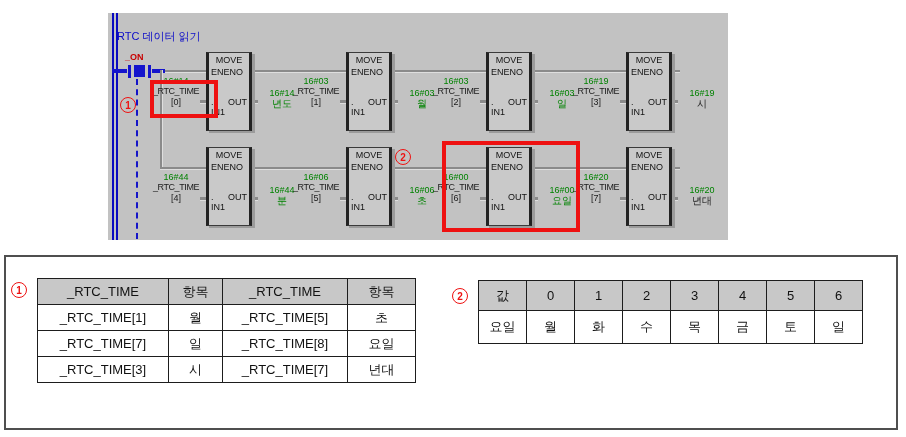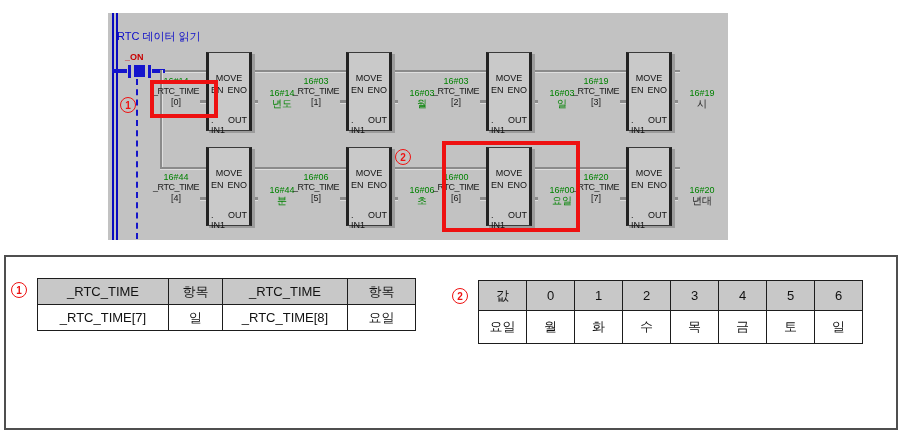--- a/index.html
+++ b/index.html
@@ -12,22 +12,22 @@
   .comment{position:absolute;left:9px;top:16px;color:#0a0ac8;font-size:11px;white-space:nowrap;}
   .onlabel{position:absolute;left:17px;top:39px;color:#c80000;font-size:9px;font-weight:bold;}
   .cpart{position:absolute;background:#1414cc;}
   .dashdown{position:absolute;left:28px;top:66px;height:160px;width:0;border-left:2px dashed #1414c8;}
   .wire{position:absolute;height:2px;background:#8a8a8a;box-shadow:0 1px 0 #dedede;}
   .vwire{position:absolute;width:2px;background:#8a8a8a;box-shadow:1px 0 0 #dedede;}
   .stub{position:absolute;width:6px;height:3px;background:#8a8a8a;box-shadow:0 1px 0 #dedede;}
   .mblock{position:absolute;width:40px;height:77px;background:#c9c9c9;
           border:1px solid #3a3a3a;border-left:3px solid #222;border-right:3px solid #222;
           box-shadow:3px 2px 0 0 #9b9b9b;font-size:9px;color:#111;}
-  .bt{display:block;text-align:center;margin-top:20px;line-height:10px;letter-spacing:0;}
-  .prow{display:flex;justify-content:space-between;padding:0 2px;line-height:10px;margin-top:2px;}
+  .bt{display:block;text-align:center;margin-top:2px;line-height:10px;letter-spacing:0;}
+  .prow{display:flex;padding:0 2px;line-height:10px;margin-top:2px;}
   .prow2{display:flex;justify-content:space-between;padding:0 2px;line-height:10px;margin-top:20px;}
   .pin-in::before{content:". ";}
   .ingroup{position:absolute;width:56px;text-align:center;line-height:11px;}
   .ingroup .hex{display:block;color:#008200;font-size:9px;line-height:10px;}
   .ingroup .var{display:block;color:#1a1a1a;font-size:9px;letter-spacing:-0.4px;}
   .ingroup .idx{display:block;color:#1a1a1a;font-size:9px;}
   .outgroup{position:absolute;width:44px;text-align:center;line-height:11px;}
   .outgroup .hex{display:block;color:#008200;font-size:9px;line-height:10px;}
   .outgroup .oname{display:block;color:#008200;font-size:10px;}
   .outgroup .oname.dark{color:#1a1a1a;}
@@ -280,24 +280,36 @@
         <col style="width:68px">
       </colgroup>
     <tbody>
         <tr>
       <th>_RTC_TIME</th>
       <th>항목</th>
       <th>_RTC_TIME</th>
       <th>항목</th>
     </tr>
     <tr>
+      <td>_RTC_TIME[1]</td>
+      <td>월</td>
+      <td>_RTC_TIME[5]</td>
+      <td>초</td>
+    </tr>
+    <tr>
       <td>_RTC_TIME[7]</td>
       <td>일</td>
       <td>_RTC_TIME[8]</td>
       <td>요일</td>
+    </tr>
+    <tr>
+      <td>_RTC_TIME[3]</td>
+      <td>시</td>
+      <td>_RTC_TIME[7]</td>
+      <td>년대</td>
     </tr>
   </tbody>
     </table>
 
   <div class="mark" style="left:452px;top:288px;">2</div>
   <table class="dtab t2" style="left:478px;top:280px;">
     <colgroup>
         <col style="width:48px">
         <col style="width:48px">
         <col style="width:48px">

